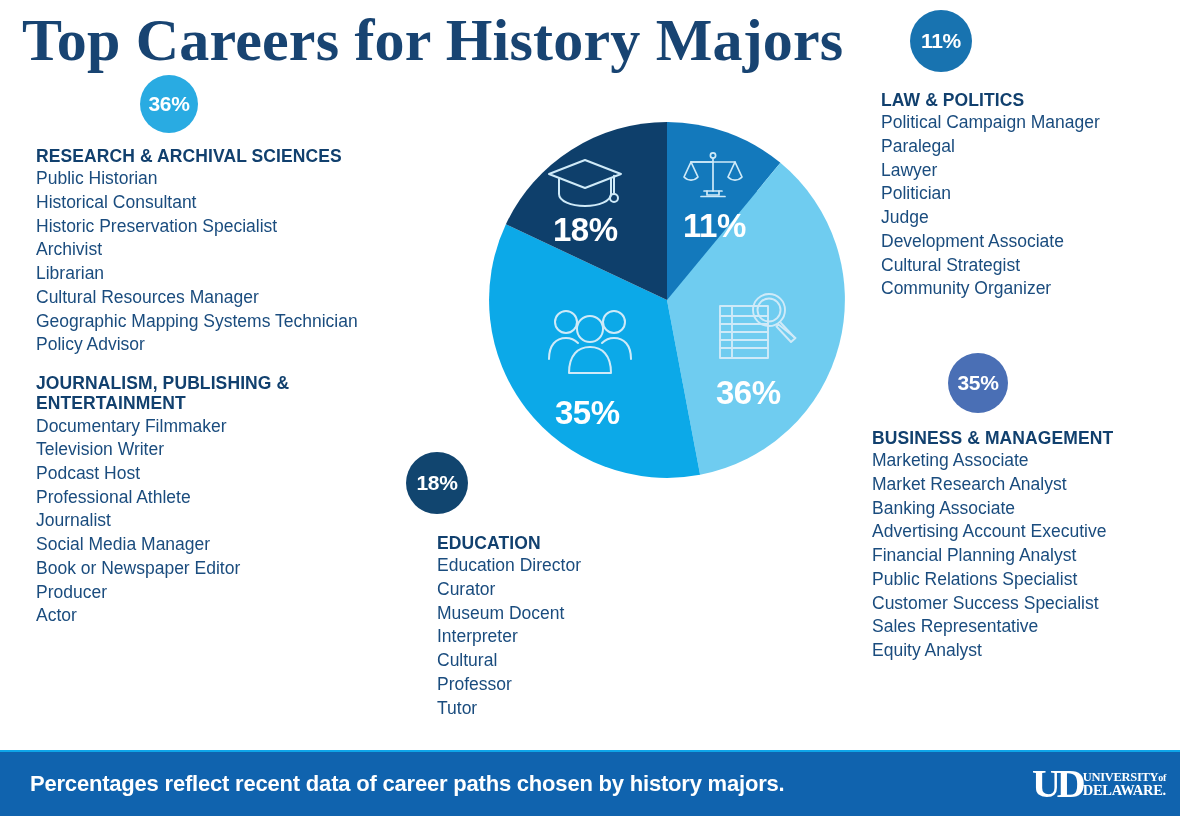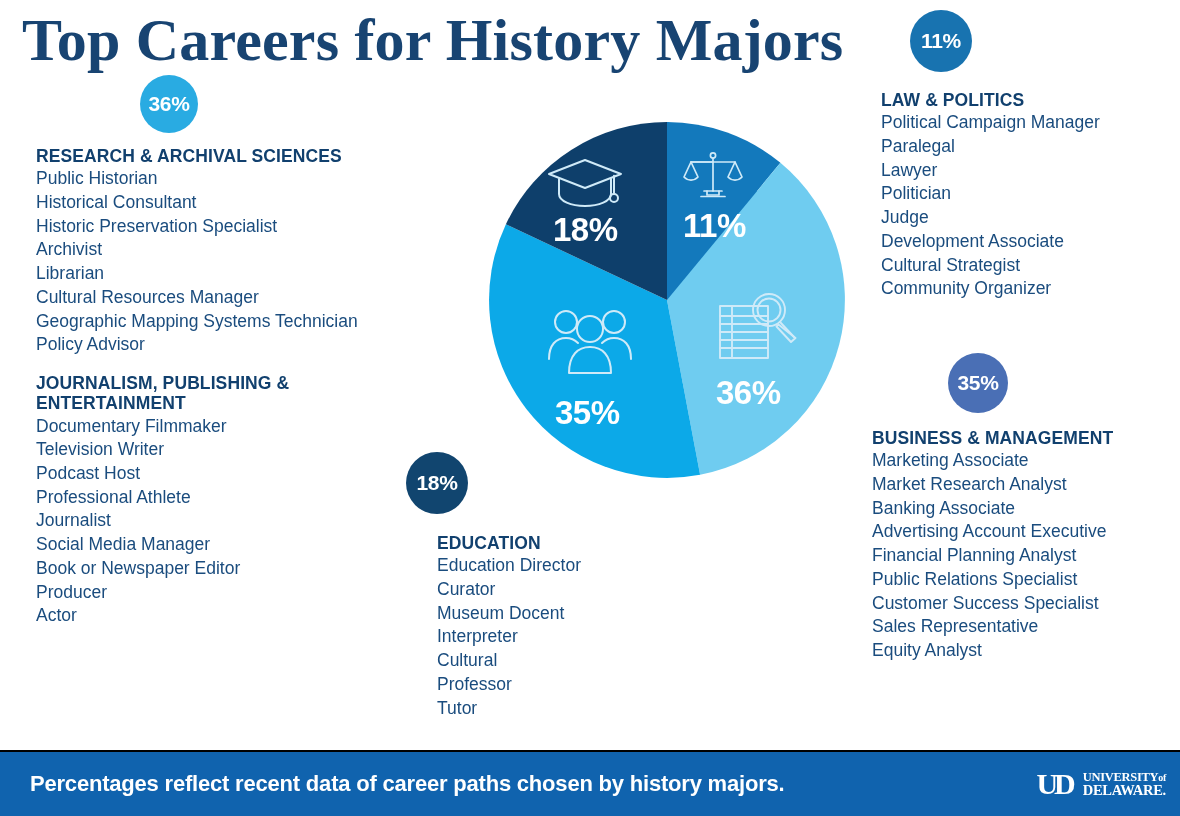--- a/index.html
+++ b/index.html
@@ -94,21 +94,21 @@
   .pie-icon { position: absolute; pointer-events: none; }
 
   
   .banner {
     position: absolute;
     left: 0;
     bottom: 0;
     width: 1180px;
     height: 66px;
     background: #1063AE;
-    border-top: 2px solid #000000;
+    border-top: 2px solid #0ea5e9;
     display: flex;
     align-items: center;
   }
 
   .banner-text {
     position: absolute;
     left: 30px;
     color: #ffffff;
     font-size: 22px;
     font-weight: 700;
@@ -120,24 +120,24 @@
     right: 14px;
     top: 50%;
     transform: translateY(-50%);
     display: flex;
     align-items: center;
     color: #ffffff;
   }
 
   .ud-mark {
     font-family: "Liberation Serif", serif;
-    font-size: 30px;
+    font-size: 40px;
     font-weight: 700;
     line-height: 1;
-    margin-right: 11px;
+    margin-right: 1px;
     letter-spacing: -4px;
   }
 
   .ud-words {
     font-family: "Liberation Serif", serif;
     line-height: 1.0;
   }
   .ud-line1 { font-size: 12.5px; font-weight: 700; letter-spacing: -0.3px; }
   .ud-line2 { font-size: 14.5px; font-weight: 700; letter-spacing: -0.3px; }
   .ud-of { font-size: 10px; margin-top: 24px; }

